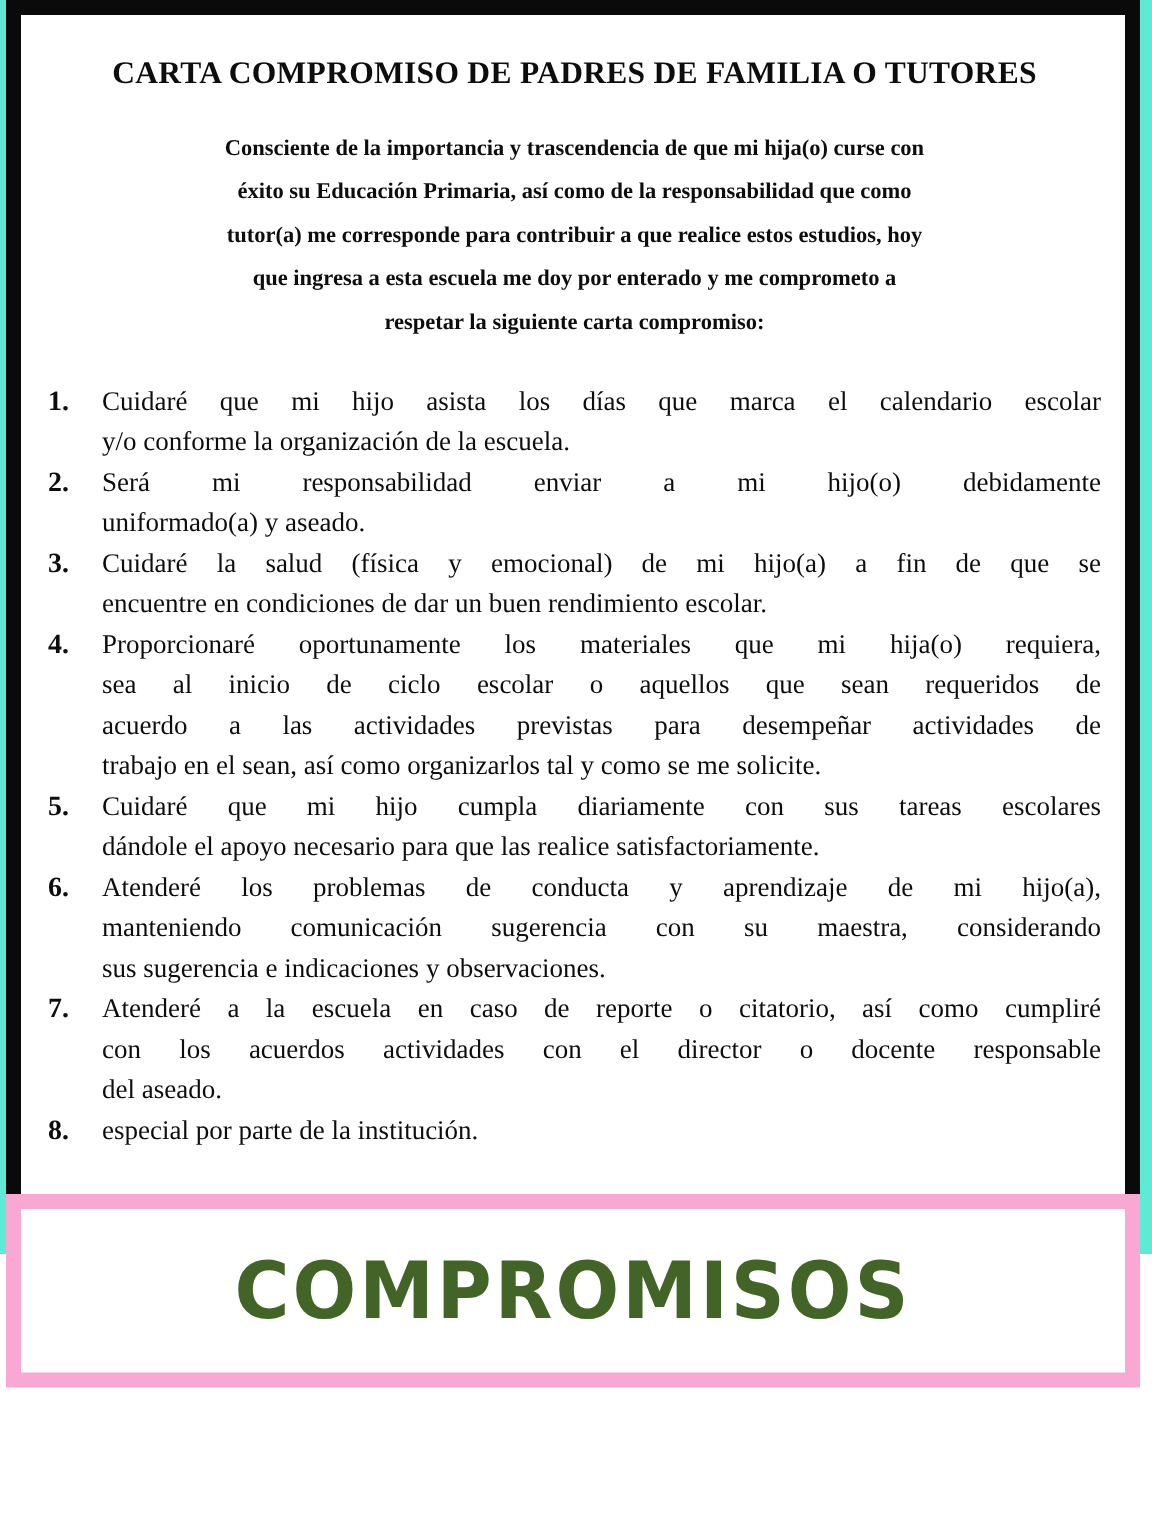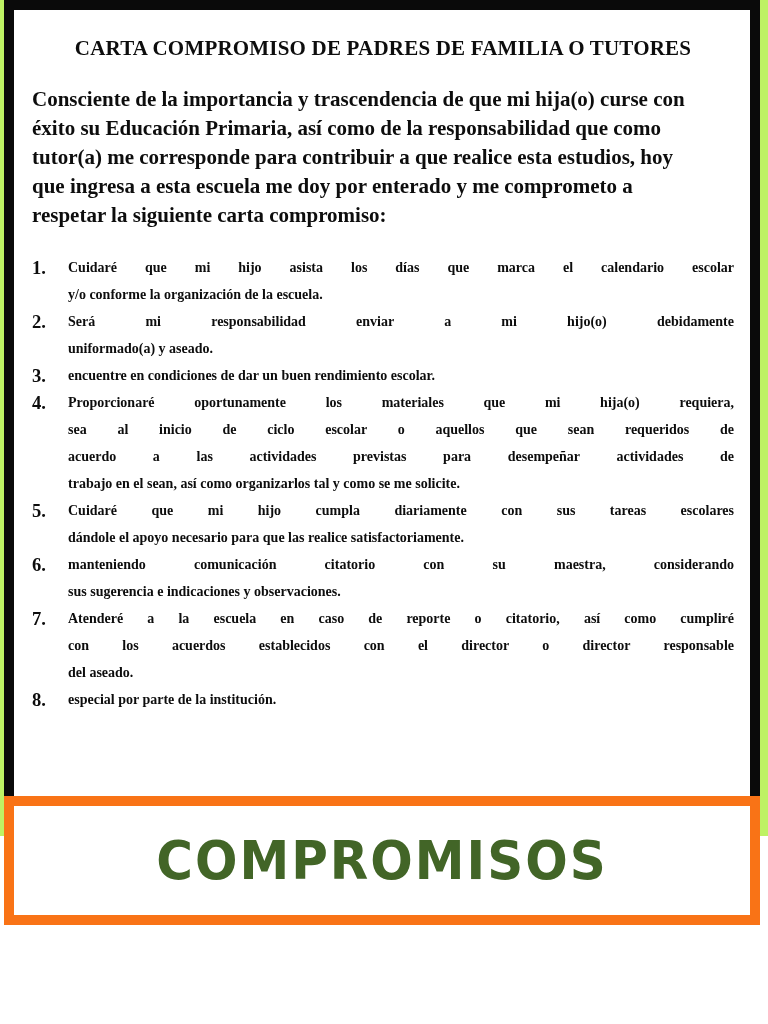--- a/index.html
+++ b/index.html
@@ -9,21 +9,21 @@
     height: 1024px;
     background: #ffffff;
     font-family: "Liberation Serif", serif;
     color: #0d0d0d;
     overflow: hidden;
   }
   .page {
     position: relative;
     width: 768px;
     height: 836px;
-    background: #bef264;
+    background: #5eead4;
   }
   .letter-box {
     position: absolute;
     left: 4px;
     top: 0;
     width: 756px;
     height: 806px;
     box-sizing: border-box;
     border: 10px solid #0a0a0a;
     background: #ffffff;
@@ -35,23 +35,23 @@
     font-weight: bold;
     font-size: 21px;
     line-height: 26px;
     letter-spacing: 0.2px;
     font-stretch: condensed;
   }
   .intro {
     margin-top: 24px;
   }
   .intro-line {
-    text-align: left;
+    text-align: center;
     font-weight: bold;
-    font-size: 21px;
+    font-size: 15px;
     line-height: 29px;
   }
   .commitments {
     margin-top: 24px;
   }
   .list-item {
     display: flex;
     align-items: flex-start;
   }
   .item-number {
@@ -59,38 +59,38 @@
     width: 36px;
     font-weight: bold;
     font-size: 18.6px;
     line-height: 27px;
   }
   .item-lines {
     flex: 1 1 auto;
     min-width: 0;
   }
   .item-line {
-    font-weight: bold;
-    font-size: 14px;
+    font-weight: normal;
+    font-size: 18px;
     line-height: 27px;
     text-align: justify;
     text-align-last: justify;
     white-space: nowrap;
   }
   .item-line.last {
     text-align-last: left;
   }
   .compromisos-box {
     position: absolute;
     left: 4px;
     top: 796px;
     width: 756px;
     height: 129px;
     box-sizing: border-box;
-    border: 10px solid #f97316;
+    border: 10px solid #f9a8d4;
     background: #ffffff;
     display: flex;
     align-items: center;
     justify-content: center;
   }
   .compromisos-heading {
     font-family: "DejaVu Sans", sans-serif;
     font-weight: bold;
     font-size: 50px;
     letter-spacing: 2px;
@@ -103,21 +103,21 @@
 
 <div class="page">
 
   <div class="letter-box">
 
     <div class="letter-title">CARTA COMPROMISO DE PADRES DE FAMILIA O TUTORES</div>
 
     <div class="intro">
       <div class="intro-line">Consciente de la importancia y trascendencia de que mi hija(o) curse con</div>
       <div class="intro-line">éxito su Educación Primaria, así como de la responsabilidad que como</div>
-      <div class="intro-line">tutor(a) me corresponde para contribuir a que realice esta estudios, hoy</div>
+      <div class="intro-line">tutor(a) me corresponde para contribuir a que realice estos estudios, hoy</div>
       <div class="intro-line">que ingresa a esta escuela me doy por enterado y me comprometo a</div>
       <div class="intro-line">respetar la siguiente carta compromiso:</div>
     </div>
 
     <div class="commitments">
 
       <div class="list-item">
         <span class="item-number">1.</span>
         <div class="item-lines">
           <div class="item-line">Cuidaré que mi hijo asista los días que marca el calendario escolar</div>
@@ -129,20 +129,21 @@
         <span class="item-number">2.</span>
         <div class="item-lines">
           <div class="item-line">Será mi responsabilidad enviar a mi hijo(o) debidamente</div>
           <div class="item-line last">uniformado(a) y aseado.</div>
         </div>
       </div>
 
       <div class="list-item">
         <span class="item-number">3.</span>
         <div class="item-lines">
+          <div class="item-line">Cuidaré la salud (física y emocional) de mi hijo(a) a fin de que se</div>
           <div class="item-line last">encuentre en condiciones de dar un buen rendimiento escolar.</div>
         </div>
       </div>
 
       <div class="list-item">
         <span class="item-number">4.</span>
         <div class="item-lines">
           <div class="item-line">Proporcionaré oportunamente los materiales que mi hija(o) requiera,</div>
           <div class="item-line">sea al inicio de ciclo escolar o aquellos que sean requeridos de</div>
           <div class="item-line">acuerdo a las actividades previstas para desempeñar actividades de</div>
@@ -154,30 +155,31 @@
         <span class="item-number">5.</span>
         <div class="item-lines">
           <div class="item-line">Cuidaré que mi hijo cumpla diariamente con sus tareas escolares</div>
           <div class="item-line last">dándole el apoyo necesario para que las realice satisfactoriamente.</div>
         </div>
       </div>
 
       <div class="list-item">
         <span class="item-number">6.</span>
         <div class="item-lines">
-          <div class="item-line">manteniendo comunicación citatorio con su maestra, considerando</div>
+          <div class="item-line">Atenderé los problemas de conducta y aprendizaje de mi hijo(a),</div>
+          <div class="item-line">manteniendo comunicación sugerencia con su maestra, considerando</div>
           <div class="item-line last">sus sugerencia e indicaciones y observaciones.</div>
         </div>
       </div>
 
       <div class="list-item">
         <span class="item-number">7.</span>
         <div class="item-lines">
           <div class="item-line">Atenderé a la escuela en caso de reporte o citatorio, así como cumpliré</div>
-          <div class="item-line">con los acuerdos establecidos con el director o director responsable</div>
+          <div class="item-line">con los acuerdos actividades con el director o docente responsable</div>
           <div class="item-line last">del aseado.</div>
         </div>
       </div>
 
       <div class="list-item">
         <span class="item-number">8.</span>
         <div class="item-lines">
           <div class="item-line last">especial por parte de la institución.</div>
         </div>
       </div>

